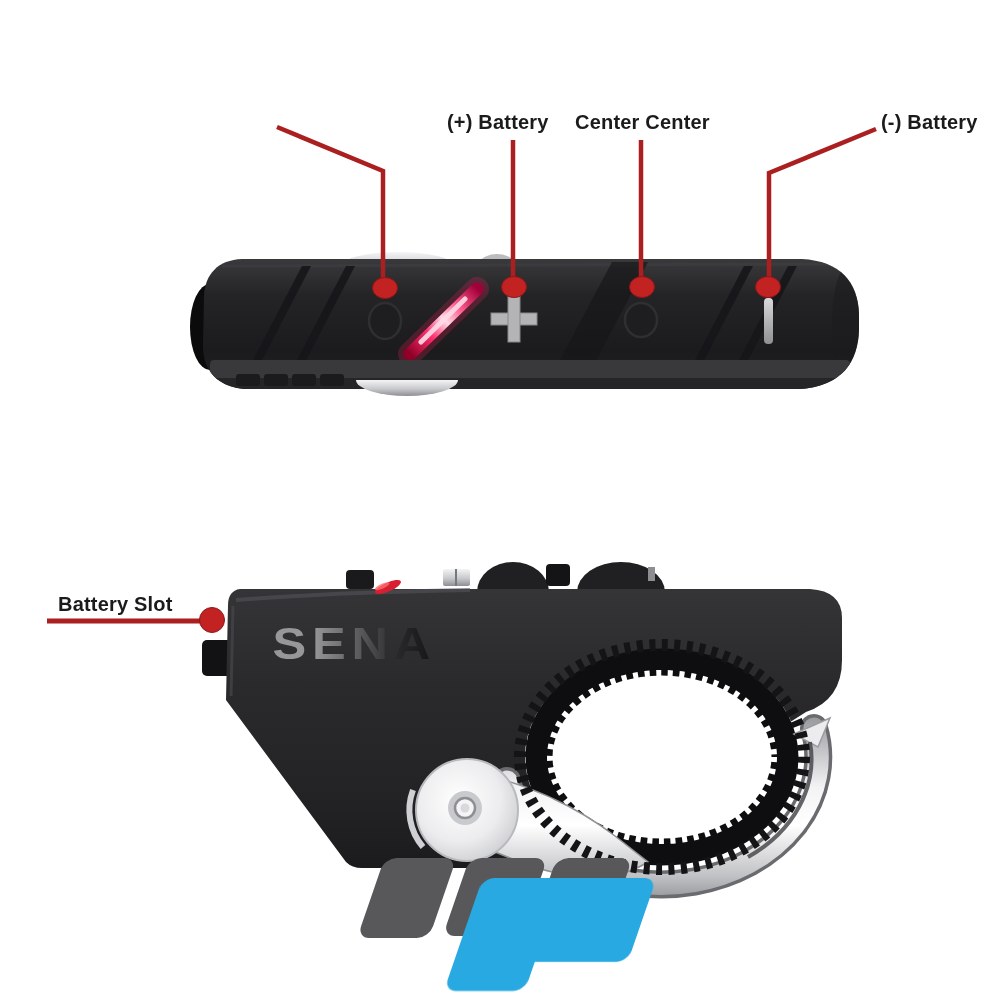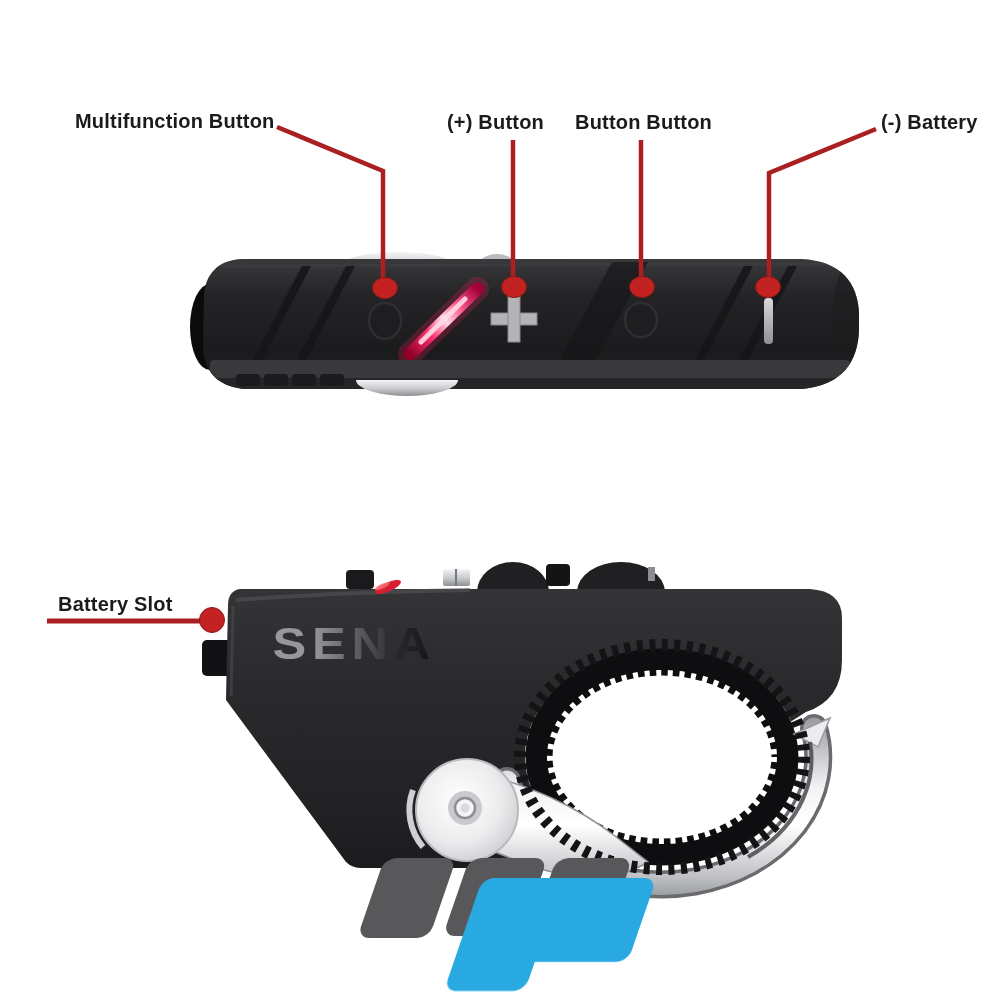--- a/index.html
+++ b/index.html
@@ -186,19 +186,18 @@
       <rect x="765" y="858" width="78" height="78" rx="12"></rect>
       <rect x="852" y="858" width="76" height="78" rx="12"></rect>
     </g>
     <g transform="skewX(-19)" fill="#29A9E1">
       <rect x="785" y="878" width="81" height="113" rx="12"></rect>
       <rect x="847" y="878" width="112" height="84" rx="12"></rect>
     </g>
   </g>
 </svg>
 
-<div class="label lbl-multifunction">Multifunction Button</div>
-<div class="label lbl-plus">(+) Button</div>
-<div class="label lbl-center">Button Button</div>
+<div class="label lbl-plus">(+) Battery</div>
+<div class="label lbl-center">Center Center</div>
 <div class="label lbl-minus">(-) Battery</div>
 <div class="label lbl-battery">Battery Slot</div>
 
 </div>
 
 </body></html>

